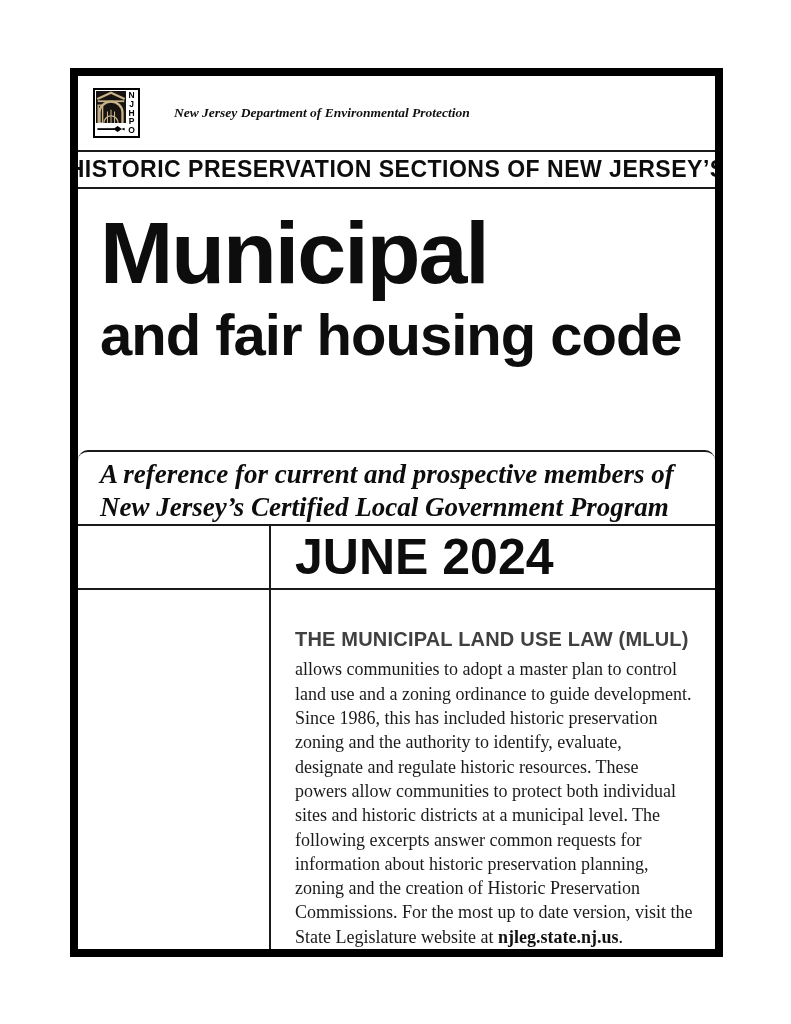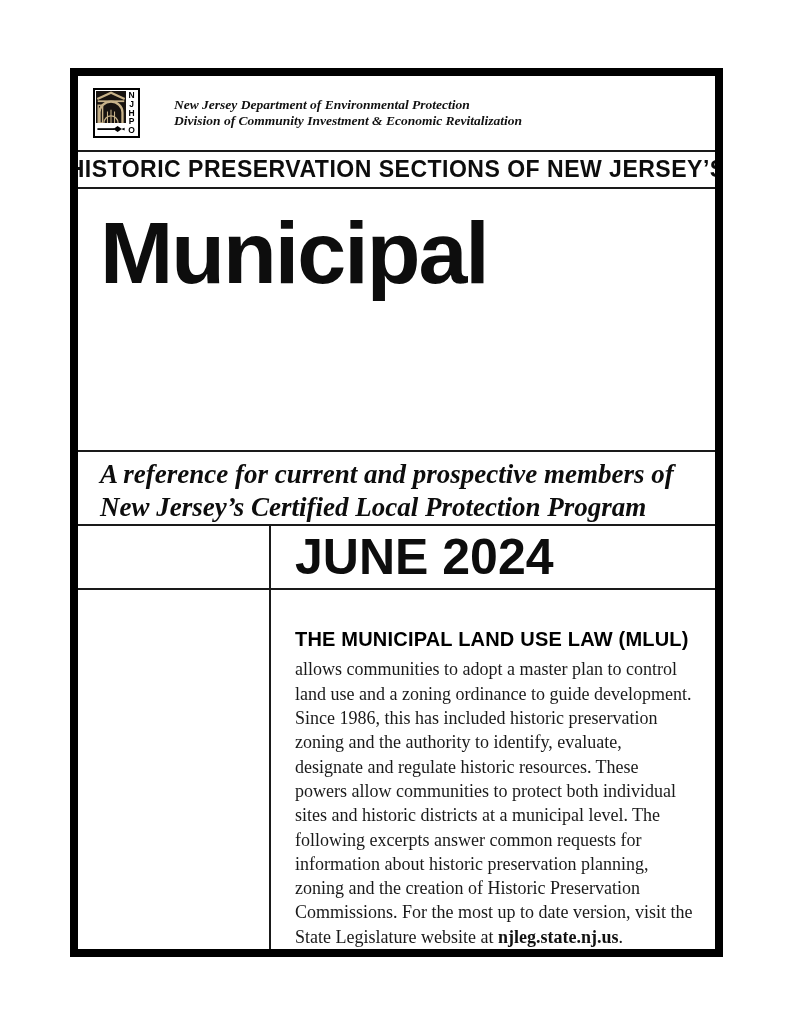--- a/index.html
+++ b/index.html
@@ -31,35 +31,35 @@
   
   .banner { height:40px; display:flex; align-items:center; justify-content:center; overflow:hidden; }
   .banner-text { font-weight:bold; font-size:24px; letter-spacing:0.5px; color:#0d0d0d; white-space:nowrap; transform:scaleX(0.96); transform-origin:center; }
 
   
   .title-sec { height:287px; padding:14px 0 0 22px; overflow:hidden; }
   .title-big { font-weight:bold; font-size:88px; line-height:99px; letter-spacing:-2px; color:#0d0d0d; white-space:nowrap; }
   .title-small { font-weight:bold; font-size:58px; line-height:64px; letter-spacing:-1px; color:#0d0d0d; white-space:nowrap; margin-top:1px; }
 
   
-  .subtitle-sec { height:76px; padding:6px 0 0 22px; font-family:"Liberation Serif","DejaVu Serif",serif; font-style:italic; font-weight:bold; font-size:27px; line-height:33px; color:#0d0d0d; }
+  .subtitle-sec { height:76px; padding:6px 0 0 22px; font-family:"Liberation Serif","DejaVu Serif",serif; font-style:italic; font-weight:bold; font-size:27px; line-height:33px; color:#0d0d0d;border-radius:10px; }
   .subtitle-sec div { white-space:nowrap; }
 
   
   .row { display:flex; }
   .date-row { height:70px; }
   .body-row { flex:1; }
   .left-cell { width:193px; border-right:2px solid #1a1a1a; flex:0 0 auto; }
   .right-cell { flex:1; min-width:0; }
   .date-cell { display:flex; align-items:center; padding-left:24px; }
   .date-text { font-weight:bold; font-size:50px; letter-spacing:0px; color:#0d0d0d; white-space:nowrap; }
 
   
   .body-cell { padding:15px 22px 0 24px; }
-  .body-heading { font-weight:bold; font-size:20px; letter-spacing:0.2px; color:#000000; white-space:nowrap; margin-bottom:6px;margin-top:23px; }
+  .body-heading { font-weight:bold; font-size:20px; letter-spacing:0.2px; color:#404040; white-space:nowrap; margin-bottom:6px;margin-top:23px; }
   .body-para { font-family:"Liberation Serif","DejaVu Serif",serif; font-size:18px; line-height:24.3px; color:#1a1a1a; }
   .body-link { font-weight:bold; color:#111; }
 </style>
 </head>
 <body>
 
 <div class="page">
   <div class="frame">
 
     <div class="sec header">
@@ -90,35 +90,35 @@
             <svg viewBox="0 0 36 10" preserveAspectRatio="none">
               <rect x="0.5" y="4" width="22" height="2.2" fill="#000"></rect>
               <polygon points="21,5 26.5,1.2 32,5 26.5,8.8" fill="#000"></polygon>
               <polygon points="31,5.1 35.5,3.4 35.5,6.8" fill="#000"></polygon>
             </svg>
           </div>
         </div>
       </div>
       <div class="org-lines">
         <div>New Jersey Department of Environmental Protection</div>
-        <div>Division of Community Investment &amp; Economic Revitalization</div>
       </div>
     </div>
 
     <div class="sec banner">
       <div class="banner-text">HISTORIC PRESERVATION SECTIONS OF NEW JERSEY’S</div>
     </div>
 
     <div class="sec title-sec">
       <div class="title-big">Municipal</div>
+      <div class="title-small">and fair housing code</div>
     </div>
 
     <div class="sec subtitle-sec">
       <div>A reference for current and prospective members of</div>
-      <div>New Jersey’s Certified Local Protection Program</div>
+      <div>New Jersey’s Certified Local Government Program</div>
     </div>
 
     <div class="sec row date-row">
       <div class="left-cell"></div>
       <div class="right-cell date-cell">
         <div class="date-text">JUNE 2024</div>
       </div>
     </div>
 
     <div class="sec row body-row">

